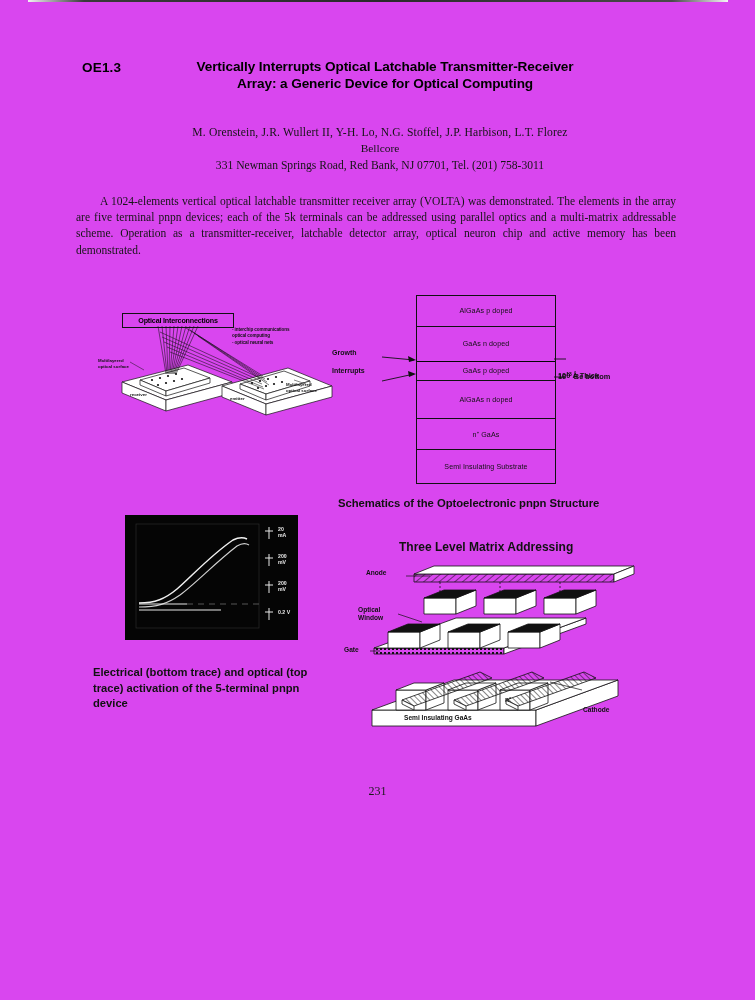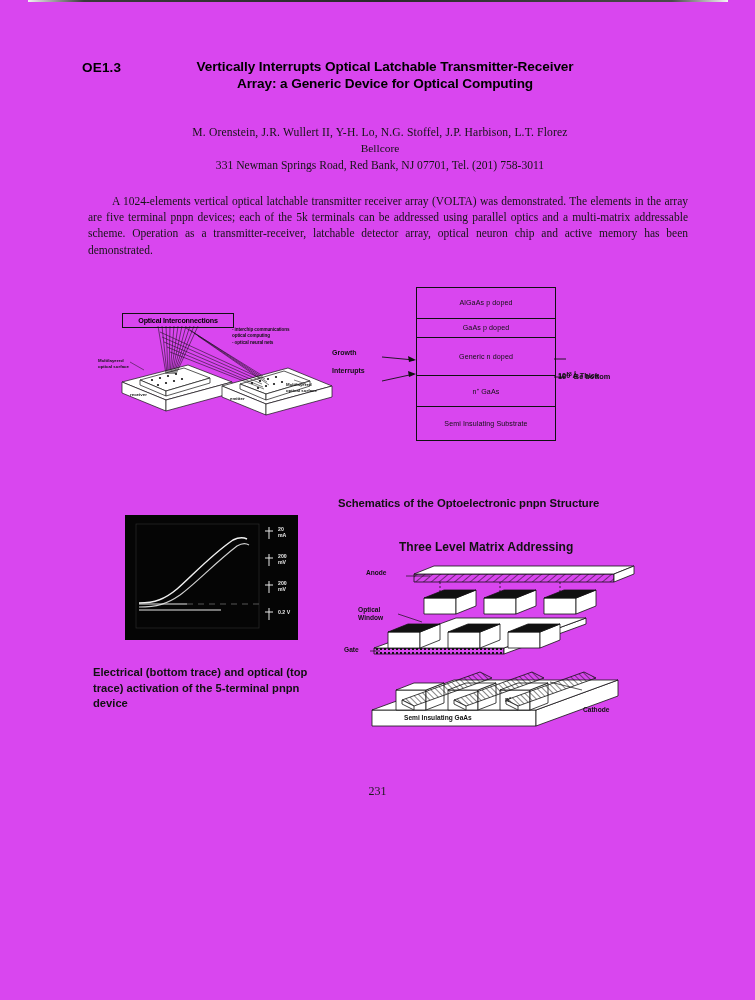--- a/index.html
+++ b/index.html
@@ -17,39 +17,39 @@
          font-family:"Liberation Sans",sans-serif;font-weight:bold;font-size:13.6px;
          line-height:17px;letter-spacing:-0.1px;}
   .title div{white-space:nowrap;}
 
   .authors{position:absolute;left:60px;top:126px;width:640px;text-align:center;
            font-size:11.6px;letter-spacing:.15px;color:#141414;}
   .affil{position:absolute;left:60px;top:142px;width:640px;text-align:center;font-size:11.4px;color:#141414;}
   .address{position:absolute;left:60px;top:159px;width:640px;text-align:center;font-size:11.6px;color:#141414;}
 
   .abstract{position:absolute;left:76px;top:193px;width:600px;font-size:11.5px;
-            line-height:16.2px;text-align:justify;color:#151515;text-indent:24px;margin-left:12px;}
+            line-height:16.2px;text-align:justify;color:#151515;text-indent:24px;}
 
   
   .fig-oi{position:absolute;left:100px;top:310px;width:240px;height:110px;}
   .oi-title{position:absolute;left:22px;top:3px;width:110px;height:13px;
             border:1px solid #111;font-family:"Liberation Sans",sans-serif;font-weight:bold;
             font-size:7.2px;display:flex;align-items:center;justify-content:center;letter-spacing:-.2px;}
   .oi-bullets{position:absolute;left:132px;top:17px;font-family:"Liberation Sans",sans-serif;
               font-size:4.6px;line-height:6.4px;color:#111;font-weight:bold;letter-spacing:-.1px;}
   .oi-lbl{position:absolute;font-family:"Liberation Sans",sans-serif;font-size:4.4px;
           line-height:5.6px;font-weight:bold;color:#111;}
   .oi-l-left{left:-2px;top:48px;}
   .oi-l-right{left:186px;top:72px;}
   .oi-chipname{position:absolute;font-family:"Liberation Sans",sans-serif;font-size:4.4px;
                font-weight:bold;color:#111;}
 
   
   .fig-pnpn{position:absolute;left:330px;top:285px;width:330px;height:200px;}
-  .stack{position:absolute;left:86px;top:2px;width:138px;border-left:1.3px solid #111;border-right:1.3px solid #111;text-align:center;}
+  .stack{position:absolute;left:86px;top:10px;width:138px;border-left:1.3px solid #111;border-right:1.3px solid #111;text-align:center;}
   .layer{position:relative;border-bottom:1px solid #111;font-family:"Liberation Sans",sans-serif;
          font-size:7.1px;display:flex;align-items:center;justify-content:center;color:#111;letter-spacing:.1px;}
   .layer.top{border-top:1.3px solid #111;}
   .layer.thick{border-bottom:1.6px solid #050505;}
   .layer.bot{border-bottom:1.3px solid #111;}
   .gl{position:absolute;font-family:"Liberation Sans",sans-serif;font-size:7px;color:#111;font-weight:bold;}
   .gl.g1{left:2px;top:64px;}
   .gl.g2{left:2px;top:82px;}
   .rl{position:absolute;font-family:"Liberation Sans",sans-serif;font-size:7.4px;color:#111;font-weight:bold;white-space:nowrap;}
   .rl.r1{left:228px;top:66px;margin-top:20px;}
@@ -182,22 +182,23 @@
     <div class="oi-lbl oi-l-right" style="white-space:pre-line;">Multilayered
 optical surface</div>
     <div class="oi-chipname" style="left:30px;top:82px;">receiver</div>
     <div class="oi-chipname" style="left:130px;top:86px;">emitter</div>
   </div>
 
   <div class="fig-pnpn">
 
     <div class="stack">
       <div class="layer top" style="height:30px">AlGaAs  p doped</div>
+      <div class="layer thick" style="height:34px">GaAs      n doped</div>
       <div class="layer" style="height:18px">GaAs       p doped</div>
-      <div class="layer" style="height:37px">Generic  n doped</div>
+      <div class="layer" style="height:37px">AlGaAs  n doped</div>
       <div class="layer" style="height:30px">n⁺  GaAs</div>
       <div class="layer bot" style="height:33px">Semi Insulating Substrate</div>
     </div>
 
     <svg width="330" height="200" style="position:absolute;left:0;top:0;pointer-events:none;">
       <g stroke="#111" stroke-width="0.9" fill="none">
         <path d="M52,72 L84,75"></path>
         <path d="M52,96 L84,89"></path>
       </g>
       <polygon points="86,75 78,71 79,77" fill="#111"></polygon>

